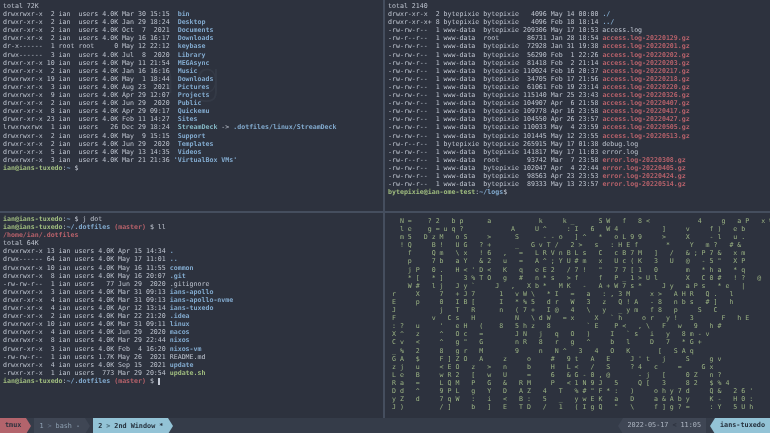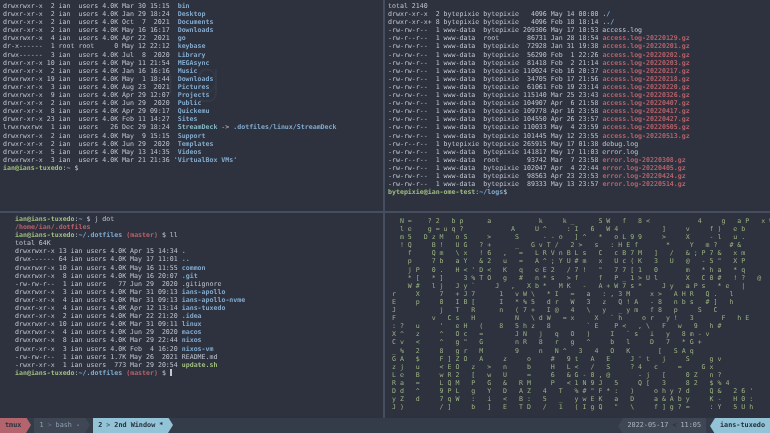--- a/index.html
+++ b/index.html
@@ -17,39 +17,39 @@
     pointer-events:none;
   }
   .pane{
     position:absolute;overflow:hidden;
     font-size:6.6px;line-height:8.1px;
     color:#bfc5d0;
     padding:2px 0 0 3px;
   }
   .pane-tl{left:0;top:0;width:383px;height:211px;}
   .pane-tr{left:385px;top:0;width:385px;height:211px;}
-  .pane-bl{left:12px;top:213px;width:383px;height:205px;}
+  .pane-bl{left:0;top:213px;width:383px;height:205px;}
   .pane-br{left:385px;top:213px;width:385px;height:205px;padding-top:4px;}
   .divider-v{position:absolute;left:383px;top:0;width:2px;height:418px;background:#454e5e;}
   .divider-h{position:absolute;left:0;top:211px;width:770px;height:2px;background:#454e5e;}
   .tline{white-space:pre;height:8.1px;}
   .t-f{color:#bfc5d0;}
   .t-g{color:#a0bd7f;font-weight:bold;}
   .t-b{color:#82aace;font-weight:bold;}
   .t-r{color:#b8626b;font-weight:bold;}
   .t-c{color:#85b8c5;font-weight:bold;}
   .t-n{color:#9bb383;}
   .t-cur{display:inline-block;width:2px;height:7px;background:#c3c9d4;vertical-align:middle;}
   
   .statusbar{
     position:absolute;left:0;bottom:0;width:770px;height:15px;
     background:#353c49;display:flex;align-items:stretch;overflow:hidden;
     font-size:6.8px;line-height:15px;
   }
-  .sb-left{display:flex;align-items:flex-end;flex:1 1 auto;min-width:0;}
+  .sb-left{display:flex;align-items:flex-start;flex:1 1 auto;min-width:0;}
   .sb-right{display:flex;align-items:stretch;flex:0 0 auto;}
   .seg{display:inline-flex;align-items:center;padding:0 5px;white-space:pre;}
   .seg-session{background:#b3646c;color:#2d323e;font-weight:bold;}
   .tri{width:0;height:0;border-top:8px solid transparent;border-bottom:8px solid transparent;display:inline-block;}
   .tri-session{border-left:5px solid #b3646c;}
   .tri-plain{border-left:5px solid #3f4654;}
   .tri-active{border-left:5px solid #93c3d6;}
   .tri-date{border-right:5px solid #3f4654;}
   .tri-host{border-right:5px solid #93c3d6;}
   .win{display:inline-flex;align-items:center;padding:0 5px;white-space:pre;margin-left:3px;background:#3f4654;color:#8fa1b3;}
@@ -61,25 +61,25 @@
   .seg-host{background:#93c3d6;color:#25303c;font-weight:bold;}
   .sb-gap{width:4px;}
 </style>
 </head>
 <body>
 
 <div class="screen">
   <div class="watermark">ing</div>
 
   <div class="pane pane-tl">
+      <div class="tline"><span class="t-f">total 72K</span></div>
       <div class="tline"><span class="t-f">drwxrwxr-x  2 ian  users 4.0K Mar 30 15:15  </span><span class="t-b">bin</span></div>
       <div class="tline"><span class="t-f">drwxr-xr-x  2 ian  users 4.0K Jan 29 18:24  </span><span class="t-b">Desktop</span></div>
       <div class="tline"><span class="t-f">drwxr-xr-x  2 ian  users 4.0K Oct  7  2021  </span><span class="t-b">Documents</span></div>
       <div class="tline"><span class="t-f">drwxr-xr-x  2 ian  users 4.0K May 16 16:17  </span><span class="t-b">Downloads</span></div>
-      <div class="tline"><span class="t-f">drwxrwxr-x  4 ian  users 4.0K Apr 22  2021  </span><span class="t-b">go</span></div>
       <div class="tline"><span class="t-f">dr-x------  1 root root     0 May 12 22:12  </span><span class="t-b">keybase</span></div>
       <div class="tline"><span class="t-f">drwx------  3 ian  users 4.0K Jul  8  2020  </span><span class="t-b">Library</span></div>
       <div class="tline"><span class="t-f">drwxr-xr-x 10 ian  users 4.0K May 11 21:54  </span><span class="t-b">MEGAsync</span></div>
       <div class="tline"><span class="t-f">drwxr-xr-x  2 ian  users 4.0K Jan 16 16:16  </span><span class="t-b">Music</span></div>
       <div class="tline"><span class="t-f">drwxrwxr-x 19 ian  users 4.0K May  1 18:44  </span><span class="t-b">Downloads</span></div>
       <div class="tline"><span class="t-f">drwxr-xr-x  3 ian  users 4.0K Aug 23  2021  </span><span class="t-b">Pictures</span></div>
       <div class="tline"><span class="t-f">drwxrwxr-x  9 ian  users 4.0K Apr 29 12:07  </span><span class="t-b">Projects</span></div>
       <div class="tline"><span class="t-f">drwxr-xr-x  2 ian  users 4.0K Jun 29  2020  </span><span class="t-b">Public</span></div>
       <div class="tline"><span class="t-f">drwxr-xr-x  8 ian  users 4.0K Apr 29 09:17  </span><span class="t-b">Quickemu</span></div>
       <div class="tline"><span class="t-f">drwxr-xr-x 23 ian  users 4.0K Feb 11 14:27  </span><span class="t-b">Sites</span></div>
@@ -111,37 +111,38 @@
       <div class="tline"><span class="t-f">-rw-r--r--  1 bytepixie bytepixie 265915 May 17 01:38 debug.log</span></div>
       <div class="tline"><span class="t-f">-rw-rw-r--  1 www-data  bytepixie 141817 May 17 11:03 error.log</span></div>
       <div class="tline"><span class="t-f">-rw-r--r--  1 www-data  root       93742 Mar  7 23:58 </span><span class="t-r">error.log-20220308.gz</span></div>
       <div class="tline"><span class="t-f">-rw-rw-r--  1 www-data  bytepixie 102047 Apr  4 22:44 </span><span class="t-r">error.log-20220405.gz</span></div>
       <div class="tline"><span class="t-f">-rw-rw-r--  1 www-data  bytepixie  98563 Apr 23 23:53 </span><span class="t-r">error.log-20220424.gz</span></div>
       <div class="tline"><span class="t-f">-rw-rw-r--  1 www-data  bytepixie  89333 May 13 23:57 </span><span class="t-r">error.log-20220514.gz</span></div>
       <div class="tline"><span class="t-g">bytepixie@ian-ome-test</span><span class="t-f">:</span><span class="t-b">~/logs</span><span class="t-f">$</span></div>
     </div>
   <div class="pane pane-bl">
       <div class="tline"><span class="t-g">ian@ians-tuxedo</span><span class="t-f">:</span><span class="t-b">~</span><span class="t-f"> $ j dot</span></div>
+      <div class="tline"><span class="t-g">ian@ians-tuxedo</span><span class="t-f">:</span><span class="t-b">~/.dotfiles</span><span class="t-f"> </span><span class="t-r">(master)</span><span class="t-f"> $ ll</span></div>
       <div class="tline"><span class="t-r">/home/ian/.dotfiles</span></div>
-      <div class="tline"><span class="t-g">ian@ians-tuxedo</span><span class="t-f">:</span><span class="t-b">~/.dotfiles</span><span class="t-f"> </span><span class="t-r">(master)</span><span class="t-f"> $ ll</span></div>
       <div class="tline"><span class="t-f">total 64K</span></div>
       <div class="tline"><span class="t-f">drwxrwxr-x 13 ian users 4.0K Apr 15 14:34 </span><span class="t-b">.</span></div>
       <div class="tline"><span class="t-f">drwx------ 64 ian users 4.0K May 17 11:01 </span><span class="t-b">..</span></div>
       <div class="tline"><span class="t-f">drwxrwxr-x 10 ian users 4.0K May 16 11:55 </span><span class="t-b">common</span></div>
       <div class="tline"><span class="t-f">drwxrwxr-x  8 ian users 4.0K May 16 20:07 </span><span class="t-b">.git</span></div>
       <div class="tline"><span class="t-f">-rw-rw-r--  1 ian users   77 Jun 29  2020 .gitignore</span></div>
       <div class="tline"><span class="t-f">drwxrwxr-x  3 ian users 4.0K Mar 31 09:13 </span><span class="t-b">ians-apollo</span></div>
       <div class="tline"><span class="t-f">drwxr-xr-x  4 ian users 4.0K Mar 31 09:13 </span><span class="t-b">ians-apollo-nvme</span></div>
       <div class="tline"><span class="t-f">drwxr-xr-x  4 ian users 4.0K Apr 12 13:14 </span><span class="t-b">ians-tuxedo</span></div>
       <div class="tline"><span class="t-f">drwxr-xr-x  2 ian users 4.0K Mar 22 21:20 </span><span class="t-b">.idea</span></div>
       <div class="tline"><span class="t-f">drwxrwxr-x 10 ian users 4.0K Mar 31 09:11 </span><span class="t-b">linux</span></div>
       <div class="tline"><span class="t-f">drwxrwxr-x  4 ian users 4.0K Jun 29  2020 </span><span class="t-b">macos</span></div>
       <div class="tline"><span class="t-f">drwxrwxr-x  8 ian users 4.0K Mar 29 22:44 </span><span class="t-b">nixos</span></div>
       <div class="tline"><span class="t-f">drwxr-xr-x  3 ian users 4.0K Feb  4 16:20 </span><span class="t-b">nixos-vm</span></div>
       <div class="tline"><span class="t-f">-rw-rw-r--  1 ian users 1.7K May 26  2021 README.md</span></div>
+      <div class="tline"><span class="t-f">drwxrwxr-x  4 ian users 4.0K Sep 15  2021 </span><span class="t-b">update</span></div>
       <div class="tline"><span class="t-f">-rwxr-xr-x  1 ian users  773 Mar 29 20:54 </span><span class="t-g">update.sh</span></div>
       <div class="tline"><span class="t-g">ian@ians-tuxedo</span><span class="t-f">:</span><span class="t-b">~/.dotfiles</span><span class="t-f"> </span><span class="t-r">(master)</span><span class="t-f"> $ </span><span class="t-cur"></span></div>
     </div>
   <div class="pane pane-br">
       <div class="tline"><span class="t-n">   N =    ? 2   b p      a            k     k _      S W   f   8 &lt;            4     g   a P   x %</span></div>
       <div class="tline"><span class="t-n">   l e    g = u q ?            A     U ^     : I   6   W 4           ]     v     f )   e b</span></div>
       <div class="tline"><span class="t-n">   m 5   D z M   o S     &gt;      S      - - o   ] ^   *   o L 9 9     &gt;     X     - l   u .</span></div>
       <div class="tline"><span class="t-n">   ! Q     B !   U G   ? +      _   G v T /   2 &gt;   s   : H E f       *     Y   m ?   # &amp;</span></div>
       <div class="tline"><span class="t-n">     f     Q m   \ x   ! 6   ,   =   L R V n B L s   C   c B 7 M   ]   /   &amp; ; P 7 &amp;   x m</span></div>
       <div class="tline"><span class="t-n">     p     7 b   a Y   &amp; 2   u   =   A ^ ; Y U # m   x   U c ( K   3   U   @   - 5 "   X P</span></div>

